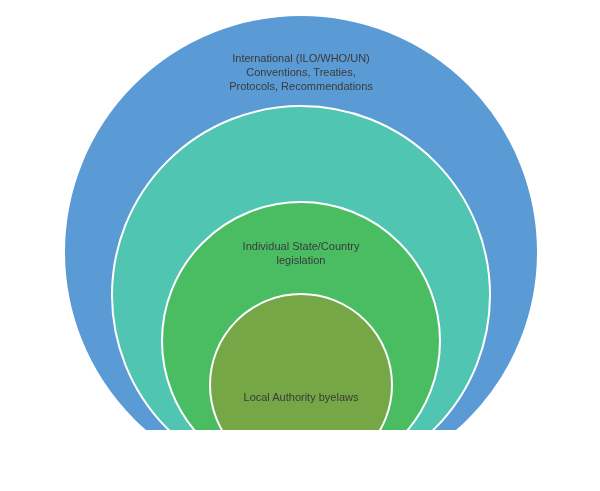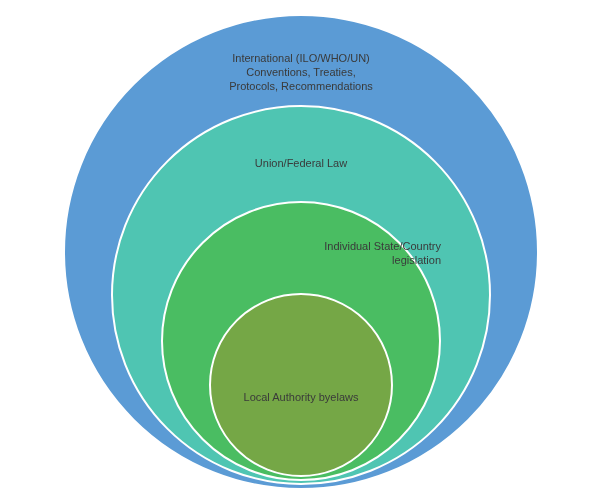--- a/index.html
+++ b/index.html
@@ -3,21 +3,21 @@
 <meta charset="utf-8">
 <style>
   html, body {
     margin: 0;
     padding: 0;
     background: #ffffff;
   }
   .canvas {
     position: relative;
     width: 600px;
-    height: 491px;
+    height: 430px;
     background: #ffffff;
     overflow: hidden;
     font-family: "Liberation Sans", sans-serif;
   }
   .ring {
     position: absolute;
     border-radius: 50%;
     border: 2px solid #ffffff;
     box-sizing: border-box;
   }
@@ -31,40 +31,39 @@
     left: 161px;
     text-align: center;
     font-size: 11px;
     line-height: 14px;
     color: #3a3a3a;
     white-space: pre-line;
     pointer-events: none;
   }
   .label-international { top: 51px; }
   .label-union         { top: 156px; }
-  .label-state         { top: 239px; text-align: right; }
+  .label-state         { top: 239px; }
   .label-local         { top: 381px; margin-top: 9px; }
 </style>
 </head>
 <body>
 
 <div class="canvas">
 
   <div class="ring ring-blue" style="background-color: rgb(91, 155, 213);"></div>
 
   <div class="ring ring-teal" style="background-color: rgb(79, 197, 178);"></div>
 
   <div class="ring ring-green" style="background-color: rgb(74, 189, 98);"></div>
 
   <div class="ring ring-olive" style="background-color: rgb(117, 167, 70);"></div>
 
   <div class="ring-label label-international">International (ILO/WHO/UN)
 Conventions, Treaties,
 Protocols, Recommendations</div>
 
-  <div class="ring-label label-union">Union/Federal Law</div>
 
   <div class="ring-label label-state">Individual State/Country
 legislation</div>
 
   <div class="ring-label label-local">Local Authority byelaws</div>
 
 </div>
 
 </body></html>

